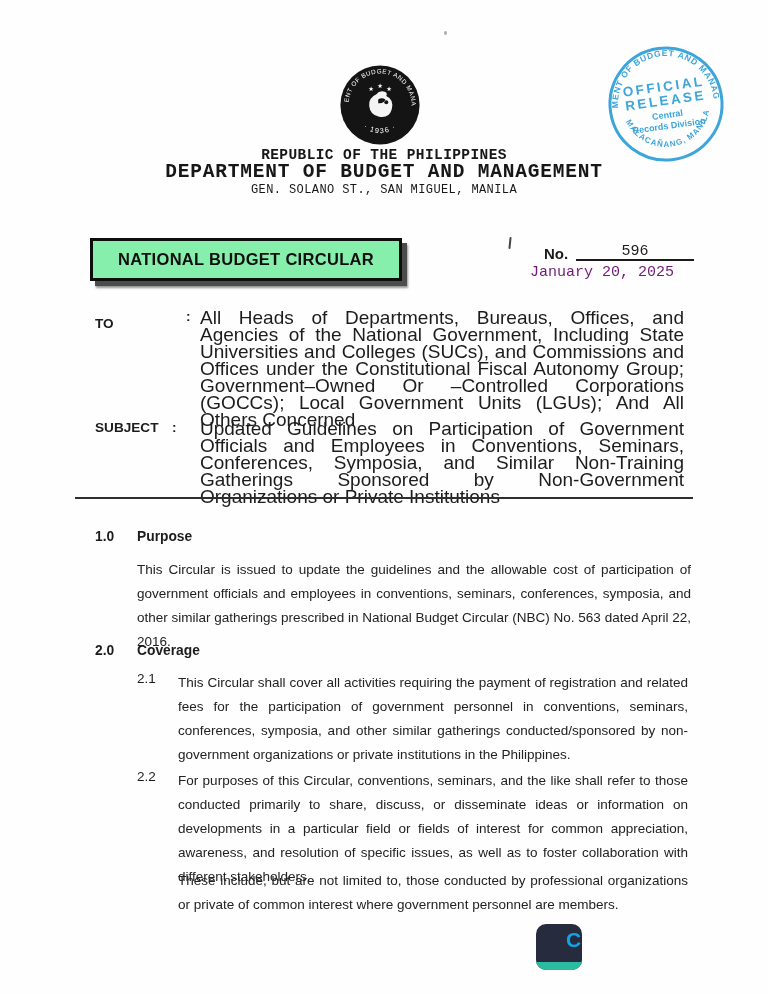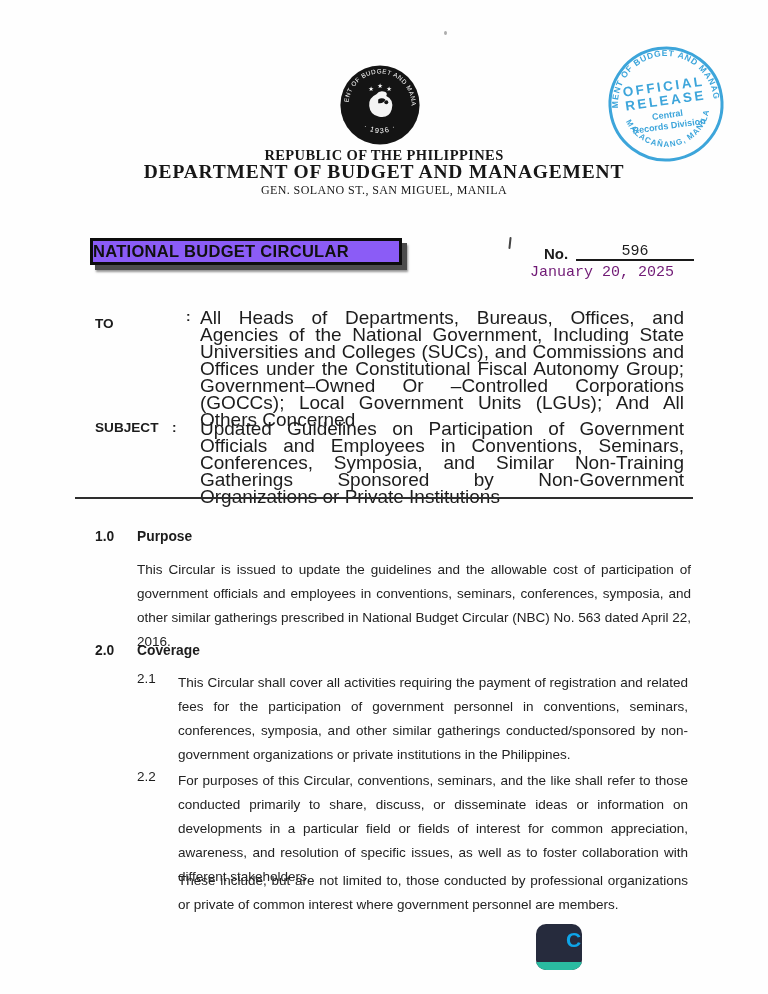--- a/index.html
+++ b/index.html
@@ -5,33 +5,33 @@
   * { margin:0; padding:0; box-sizing:border-box; }
   html,body { background:#e8e8e8; }
   .page {
     position:relative; width:768px; height:994px; margin:0 auto;
     background:#fefefe; overflow:hidden; color:#1c1c1c;
     font-family:"Liberation Sans", sans-serif;
   }
   
   .seal { position:absolute; left:334px; top:60px; width:92px; height:90px; }
   .hdr { position:absolute; left:0; width:768px; text-align:center;
-         font-family:Liberation Serif, serif; color:#171717; }
+         font-family:Liberation Mono, monospace; color:#171717; }
   .hdr-republic { top:147px; font-size:14.5px; font-weight:bold; letter-spacing:.4px; }
   .hdr-dept     { top:161px; font-size:19.5px; font-weight:bold; letter-spacing:.8px; }
   .hdr-addr     { top:183px; font-size:12px; letter-spacing:.4px; }
   
   .stamp { position:absolute; left:606px; top:44px; width:120px; height:120px;
            transform:rotate(-8deg); opacity:.92; }
   
   .titlebox {
-    position:absolute; left:90px; top:238px; width:312px; height:27px;
-    border:3px solid #0d0d0d; background:#8b5cf6;
+    position:absolute; left:90px; top:238px; width:312px; height:43px;
+    border:3px solid #0d0d0d; background:#86efac;
     box-shadow:5px 5px 0 #4c4c4c, 6px 7px 2px rgba(60,60,60,.55);
-    display:flex; align-items:center; 
+    display:flex; align-items:center; justify-content:center;
   }
   .titlebox span { font-size:16.5px; font-weight:bold; letter-spacing:.3px; color:#101010; }
   .pen-tick { position:absolute; left:509px; top:237px; width:2px; height:12px;
               background:#444; transform:rotate(6deg); border-radius:1px; }
   .no-label { position:absolute; left:544px; top:245px; font-size:15px; font-weight:bold; }
   .no-line  { position:absolute; left:576px; top:243px; width:118px; height:18px;
               border-bottom:2px solid #1a1a1a; text-align:center;
               font-family:"Liberation Mono", monospace; font-size:15px; }
   .no-date  { position:absolute; left:530px; top:264px;
               font-family:"Liberation Mono", monospace; font-size:15px; color:#701a75; }

